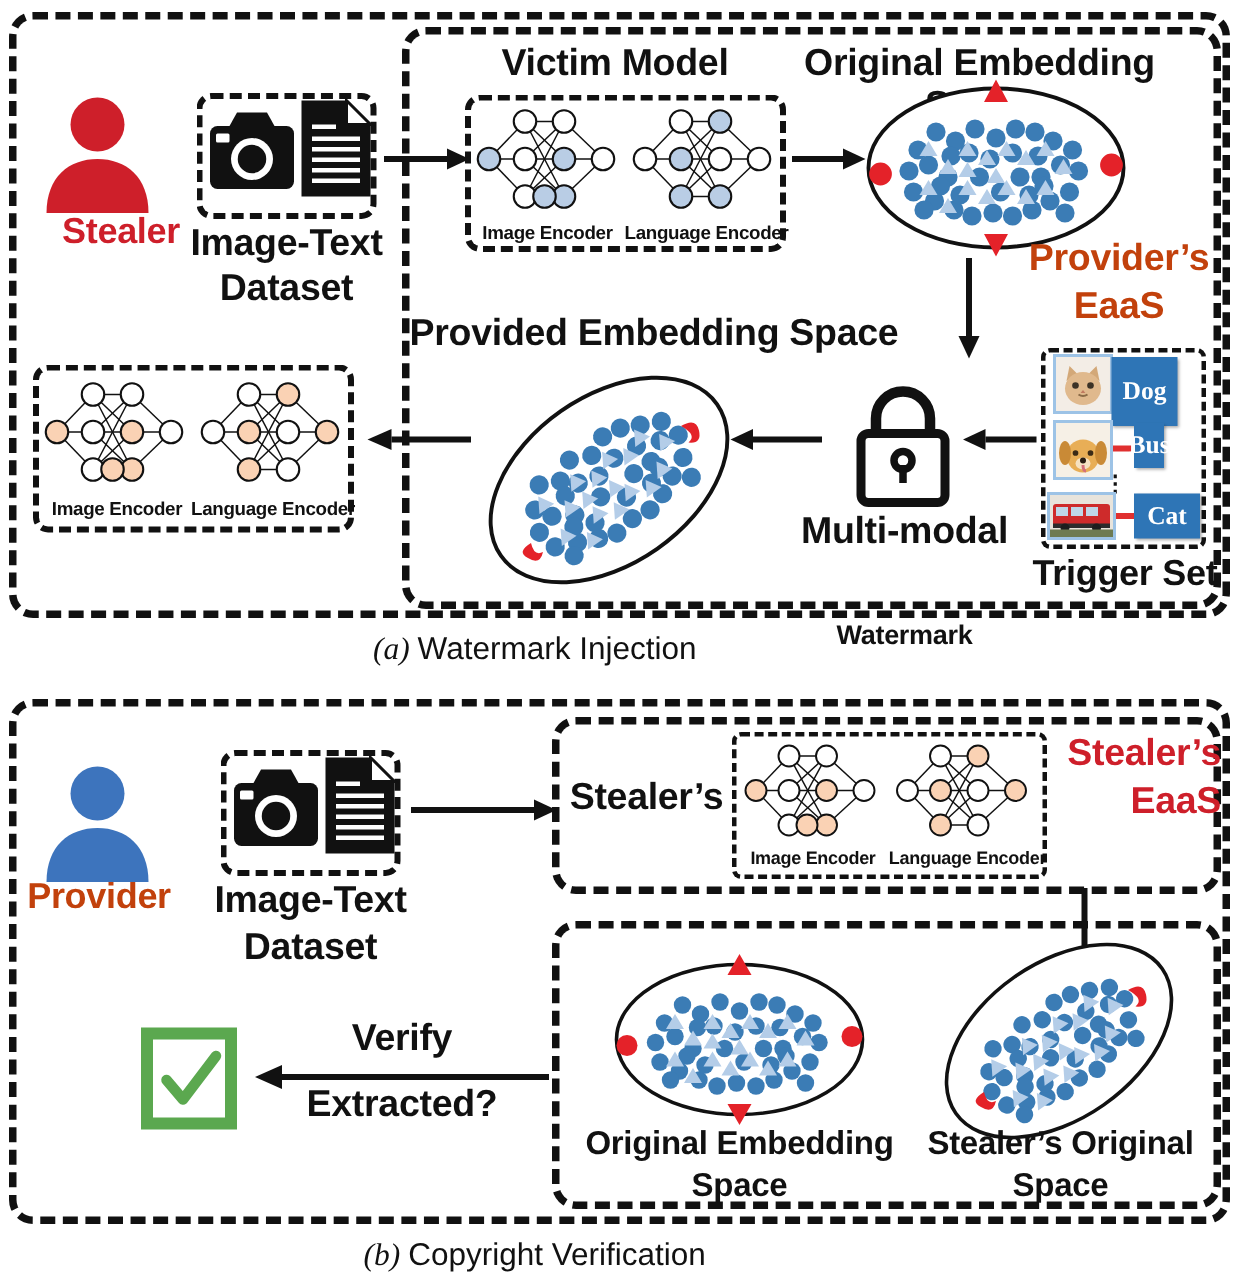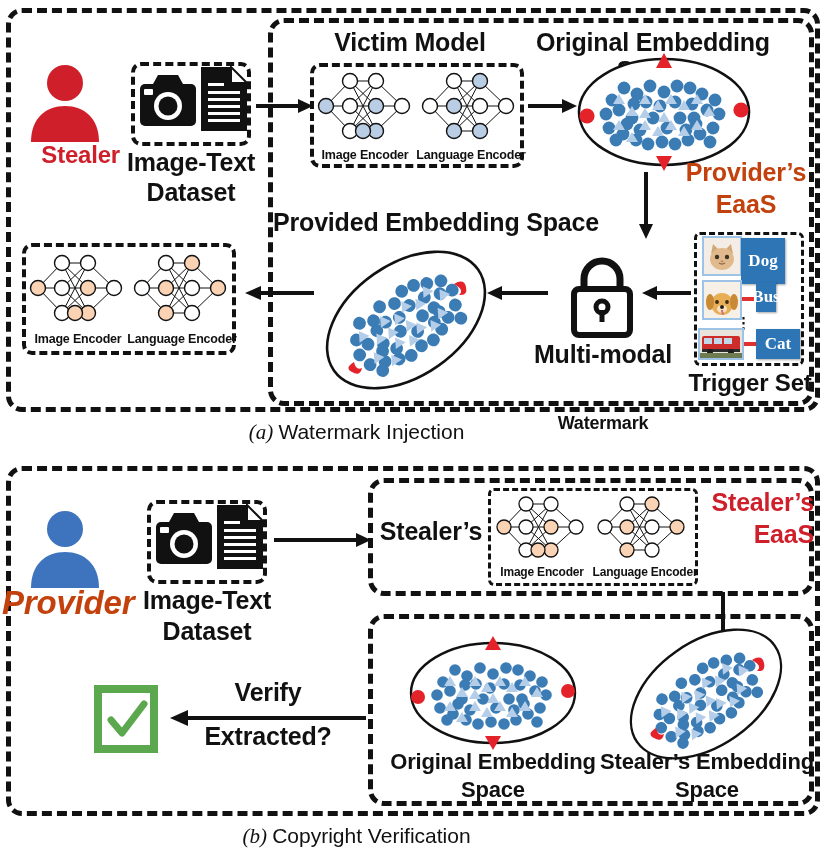--- a/index.html
+++ b/index.html
@@ -445,21 +445,21 @@
   <div class="panel" style="left:6px;top:466px;width:814px;height:350px;"></div>
   <div class="panel" style="left:368px;top:478px;width:446px;height:118px;"></div>
   <div class="panel" style="left:368px;top:614px;width:446px;height:192px;"></div>
 
   <div class="abs" style="left:22px;top:508px;">
     <svg width="86" height="80" viewBox="0 0 86 80">
       <circle cx="43" cy="21" r="18" fill="#3D74BD"></circle>
       <path d="M9 80 C9 56 24 44 43 44 C62 44 77 56 77 80 Z" fill="#3D74BD"></path>
     </svg>
   </div>
-  <div class="lbl lbl-blue" style="left:2px;top:585px;width:128px;font-size:33px;font-style:italic;">Provider</div>
+  <div class="lbl lbl-blue" style="left:2px;top:585px;width:128px;font-size:24px;">Provider</div>
 
   <div class="panel-thin" style="left:147px;top:500px;width:120px;height:84px;"></div>
   <div class="abs" style="left:155px;top:508px;">
     <svg width="58" height="62" viewBox="0 0 58 62">
       <rect x="1" y="14" width="56" height="42" rx="5" fill="#111"></rect>
       <path d="M14 14 L19 5 L39 5 L44 14 Z" fill="#111"></path>
       <circle cx="29" cy="36" r="14" fill="#fff"></circle>
       <circle cx="29" cy="36" r="9.5" fill="#111"></circle>
       <rect x="5" y="19" width="9" height="6" rx="1" fill="#fff"></rect>
     </svg>
@@ -689,21 +689,21 @@
         <polygon points="94,75 100,85 88,85"></polygon>
           <polygon points="87,67 93,77 81,77"></polygon>
         <polygon points="69,63 75,73 63,73"></polygon>
       </g>
     </g>
     <g fill="#E42229">
       <path d="M134 32 q10 -6 12 3 q2 9 -7 8 q6 -5 -5 -11 Z"></path>
       <path d="M38 100 q-10 6 -2 10 q8 5 10 -4 q-6 3 -8 -6 Z"></path>
     </g>
   </svg>
-  <div class="lbl" style="left:594px;top:750px;width:226px;font-size:22px;">Stealer’s Embedding</div>
+  <div class="lbl" style="left:594px;top:750px;width:226px;font-size:22px;">Stealer’s Original</div>
   <div class="lbl" style="left:594px;top:778px;width:226px;font-size:22px;">Space</div>
 
   <svg class="abs" style="left:170px;top:708px;" width="196" height="20">
     <line x1="18" y1="10" x2="196" y2="10" stroke="#111" stroke-width="4"></line>
     <polygon points="18,2 0,10 18,18" fill="#111"></polygon>
   </svg>
   <div class="lbl" style="left:180px;top:722px;width:176px;font-size:25px;">Extracted?</div>
   <div class="lbl" style="left:180px;top:678px;width:176px;font-size:25px;">Verify</div>
 
   <div class="abs" style="left:94px;top:685px;">

